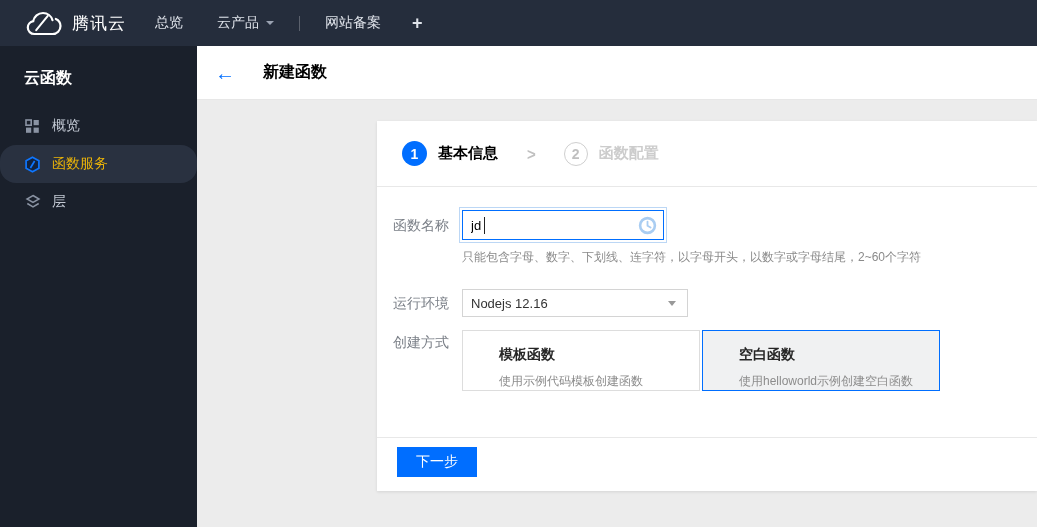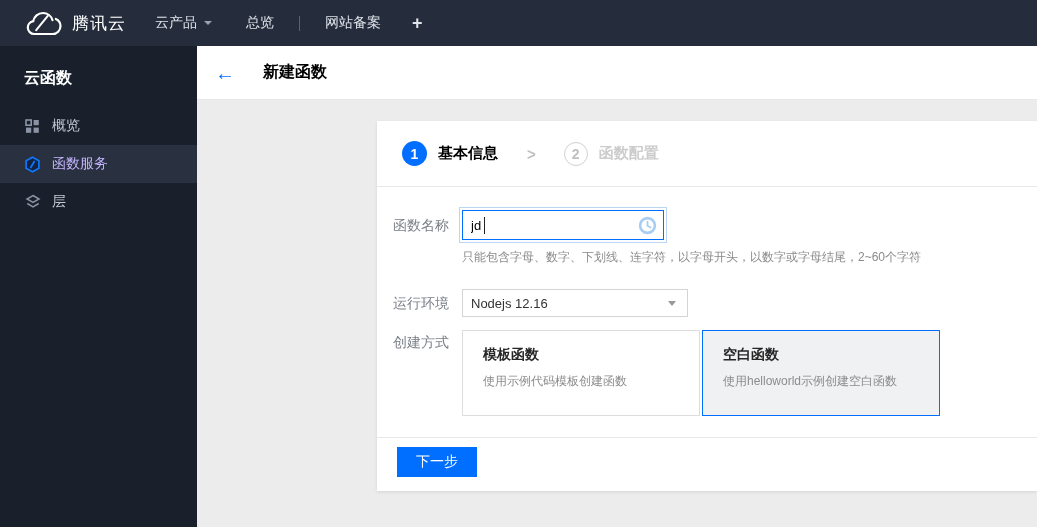--- a/index.html
+++ b/index.html
@@ -36,21 +36,21 @@
   .sidebar {
     position:absolute; left:0; top:46px; width:197px; height:481px;
     background:#1a202b;
   }
   .sidebar-title { color:#ffffff; font-size:16px; font-weight:bold; padding:22px 0 0 24px; }
   .side-menu { margin-top:18px; }
   .menu-item {
     height:38px; display:flex; align-items:center; padding-left:24px;
     color:#c3c9d4; font-size:14px; cursor:pointer;
   }
-  .menu-item.selected { background:#293140; color:#c4b5fd; }
+  .menu-item.selected { background:#293140; color:#eab308;border-radius:16px; }
   .menu-icon { width:17px; height:17px; margin-right:11px; display:flex; align-items:center; justify-content:center; }
 
   
   .page-header {
     position:absolute; left:197px; top:46px; width:840px; height:54px;
     background:#ffffff; border-bottom:1px solid #e7e7e7;
     display:flex; align-items:center; z-index:2;
   }
   .back-btn { margin-left:18px; color:#006eff; font-size:20px; font-weight:bold; cursor:pointer; line-height:1; }
   .page-title { margin-left:28px; font-size:16px; font-weight:bold; color:#000000; }
@@ -102,22 +102,22 @@
     font-size:13px; color:#333; cursor:pointer;
   }
   .select-caret {
     position:absolute; right:11px; top:11px; width:0; height:0;
     border-left:4.5px solid transparent; border-right:4.5px solid transparent;
     border-top:5px solid #999999;
   }
 
   .option-cards { display:flex; }
   .option-card {
-    width:238px; height:86px; border:1px solid #dddddd; background:#ffffff;
-    padding:15px 0 0 20px; cursor:pointer;
+    width:238px; height:61px; border:1px solid #dddddd; background:#ffffff;
+    padding:15px 0 0 36px; cursor:pointer;
   }
   .option-card + .option-card { margin-left:2px; }
   .option-card.selected { background:#f0f1f2; border:1px solid #006eff; }
   .option-title { font-size:14px; font-weight:bold; color:#262626; }
   .option-desc { margin-top:9px; font-size:12px; color:#8c8c8c; }
 
   
   .card-footer {
     position:absolute; left:0; top:316px; width:100%;
     border-top:1px solid #e8e8e8; padding:9px 0 0 20px;
@@ -136,25 +136,25 @@
     <span class="brand-logo">
       <svg width="36" height="25" viewBox="0 0 36 25" fill="none">
         <path d="M26.5 9.2c-1.2-4.2-5-7.2-9.5-7.2-4.9 0-9 3.5-9.8 8.2C4.1 10.8 1.8 13.4 1.8 16.5c0 3.6 2.9 6.5 6.5 6.5h18.2c4.5 0 8-3.6 8-8 0-3.2-1.9-5.9-4.7-7.1" stroke="#ffffff" stroke-width="2.2" stroke-linecap="round"></path>
         <path d="M22.5 5.5 9.5 18.5" stroke="#252d3c" stroke-width="3.4"></path>
         <path d="M21.8 4.8 10.2 19.2" stroke="#ffffff" stroke-width="2.0" stroke-linecap="round"></path>
       </svg>
     </span>
     <span class="brand-text">腾讯云</span>
   </div>
   <nav class="nav-items">
+    <span class="nav-item">总览</span>
     <span class="nav-item">
       <span>云产品</span>
       <i class="caret-down"></i>
     </span>
-    <span class="nav-item">总览</span>
     <span class="nav-divider"></span>
     <span class="nav-item">网站备案</span>
     <span class="nav-item nav-plus">+</span>
   </nav>
 </div>
 
 <div class="sidebar">
   <div class="sidebar-title">云函数</div>
   <div class="side-menu">
     <div class="menu-item">

